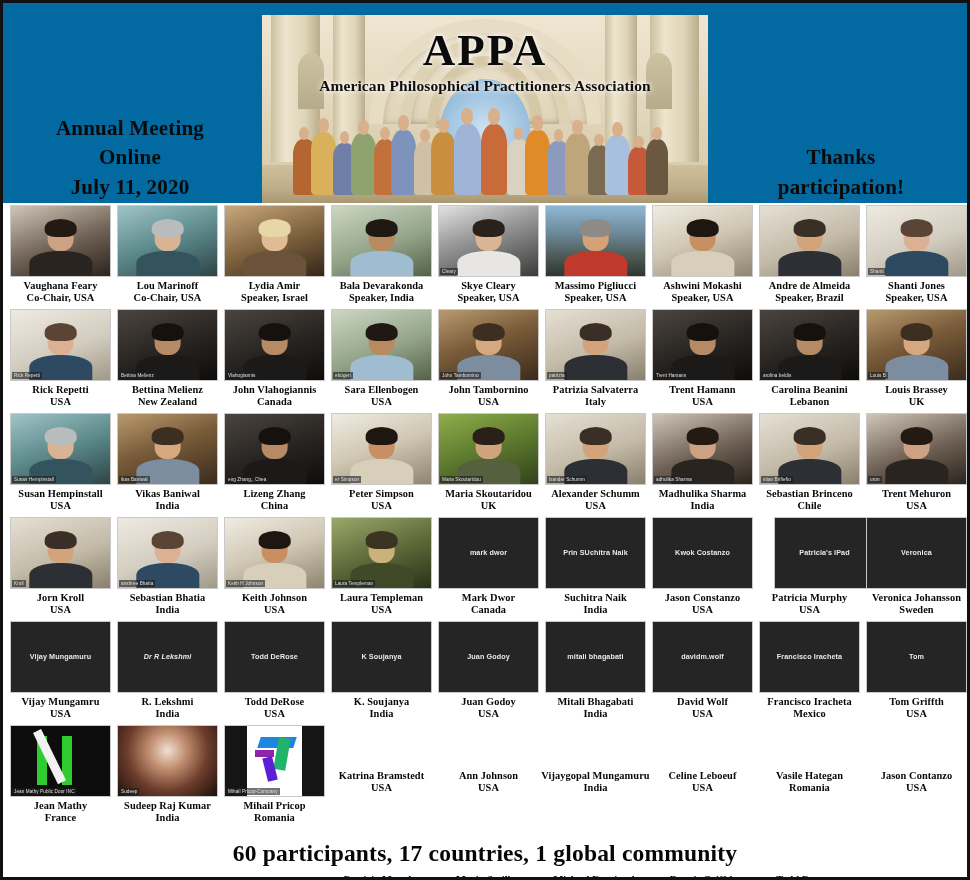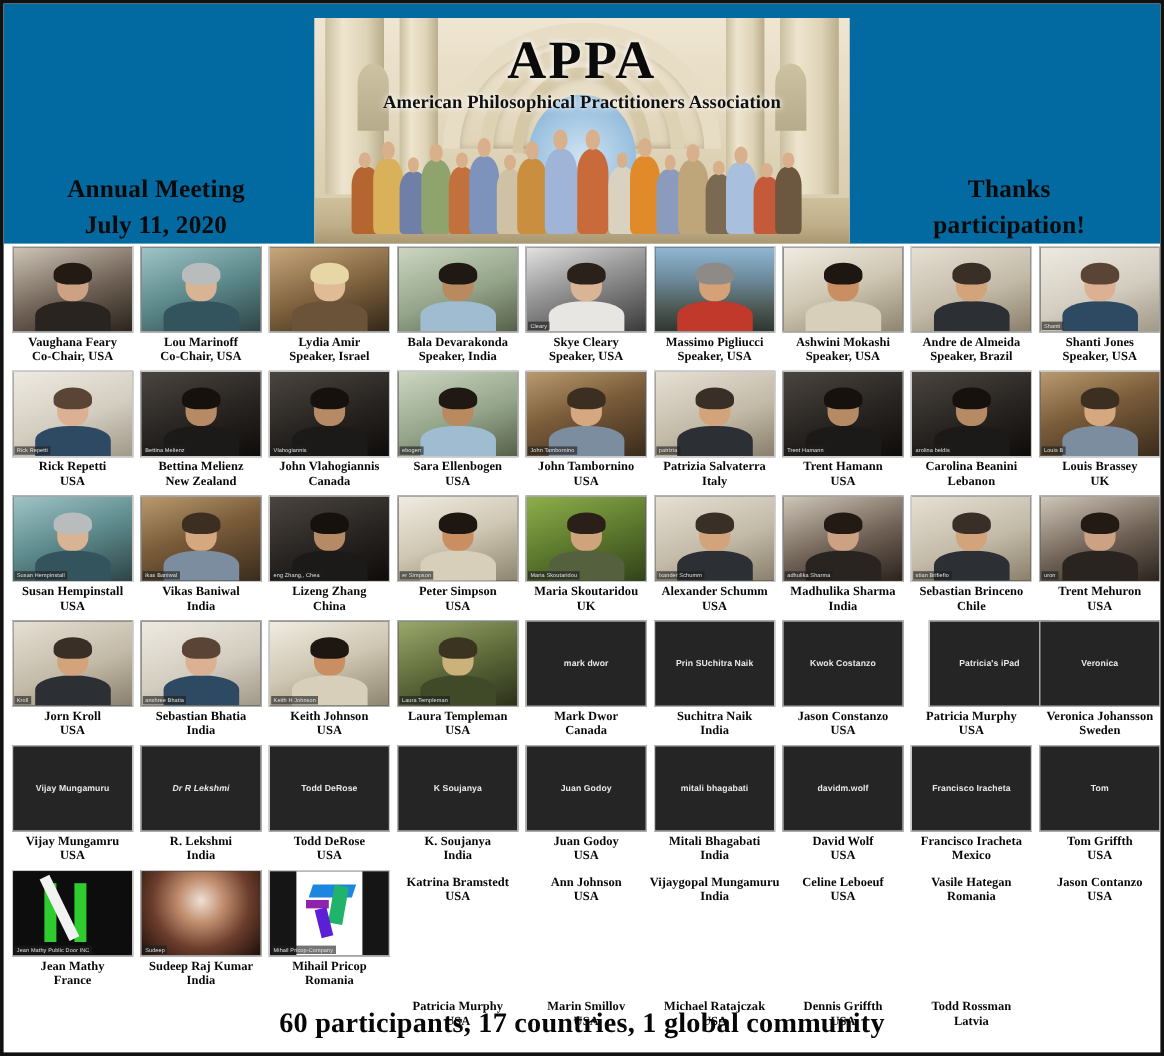--- a/index.html
+++ b/index.html
@@ -201,21 +201,21 @@
     line-height: 1.2;
     color: #080808;
     padding: 3px 0 4px 0;
     font-family: "Liberation Serif", "DejaVu Serif", serif;
     letter-spacing: .05px;
     white-space: nowrap;
   }
   .caption .l2 { display: block; font-weight: bold; }
 
   
-  .cell.textonly .caption { padding-top: 5px; padding-bottom: 10px; }
+  .cell.textonly .caption { padding-top: 5px; padding-bottom: 10px; margin-top: 40px; }
 
   
   #footer {
     position: absolute;
     left: 0; right: 0; bottom: 10px;
     text-align: center;
     font-size: 23.5px;
     font-weight: bold;
     color: #060606;
     letter-spacing: .2px;
@@ -224,20 +224,21 @@
 </style>
 </head>
 <body>
 
 <div id="page">
 
   <div id="header">
 
     <div class="header-side left">
       <span class="ln">Annual Meeting</span>
+      <span class="ln">Online</span>
       <span class="ln">July 11, 2020</span>
     </div>
 
     <div id="banner">
       <div class="fresco">
         <div class="vaultbg"></div>
         <div class="pillar p1"></div>
         <div class="pillar p2"></div>
         <div class="pillar p3"></div>
         <div class="pillar p4"></div>

